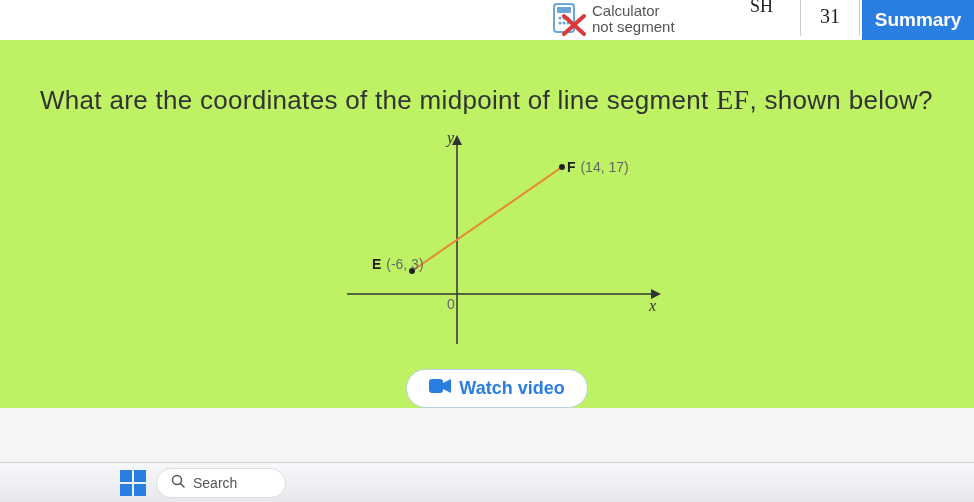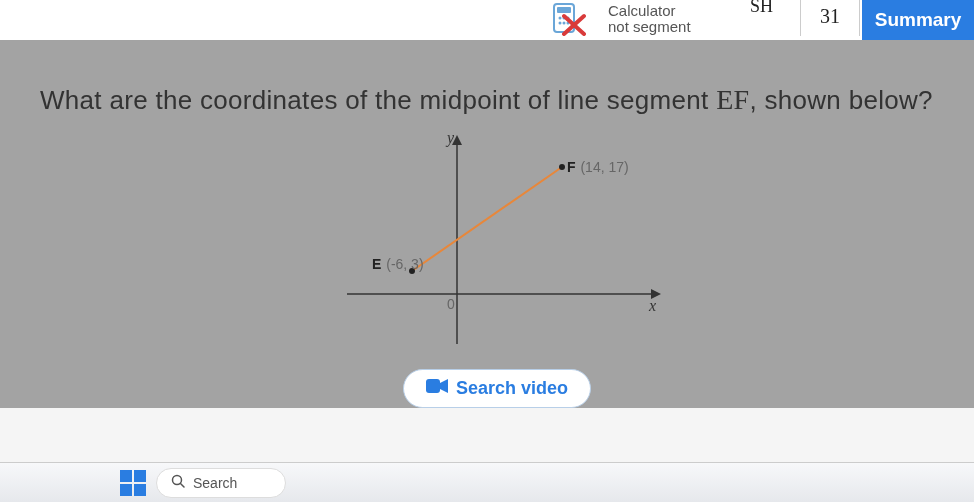--- a/index.html
+++ b/index.html
@@ -45,21 +45,20 @@
       height: 34px;
       position: relative;
     }
     .calc-icon svg { width: 100%; height: 100%; }
     .calc-text {
       display: flex;
       flex-direction: column;
       font-size: 15px;
       color: #555;
       line-height: 1.1;
-      margin-left: 16px;
     }
     .nav-num {
       background: #fff;
       border: 1px solid #ccc;
       color: #222;
       font-family: Georgia, serif;
       font-size: 20px;
       width: 60px;
       height: 40px;
       display: flex;
@@ -88,21 +87,21 @@
       position: absolute;
       right: 0;
       top: 0;
       height: 40px;
       width: 112px;
       display: flex;
       align-items: center;
       justify-content: center;
     }
     .content {
-      background: #a3a3a3;
+      background: #bef264;
       padding: 10px 20px 0 40px;
     }
     .question {
       font-size: 26px;
       color: #333;
       letter-spacing: 0.3px;
       line-height: 1.4;
       margin-top: 30px;
       font-weight: 400;
     }
@@ -248,21 +247,21 @@
   </div>
 
   <div class="watch-wrap">
     <div class="watch-video">
       <span>
         <svg class="video-icon" viewBox="0 0 22 16">
           <rect x="0" y="1" width="14" height="14" rx="3" fill="#2a7de1"></rect>
           <polygon points="14,5 22,1 22,15 14,11" fill="#2a7de1"></polygon>
         </svg>
       </span>
-      <span>Search video</span>
+      <span>Watch video</span>
     </div>
   </div>
 </div>
 
 <div class="taskbar">
   <div class="win-logo">
     <span style="background:#2a7de1"></span>
     <span style="background:#2a7de1"></span>
     <span style="background:#2a7de1"></span>
     <span style="background:#2a7de1"></span>

